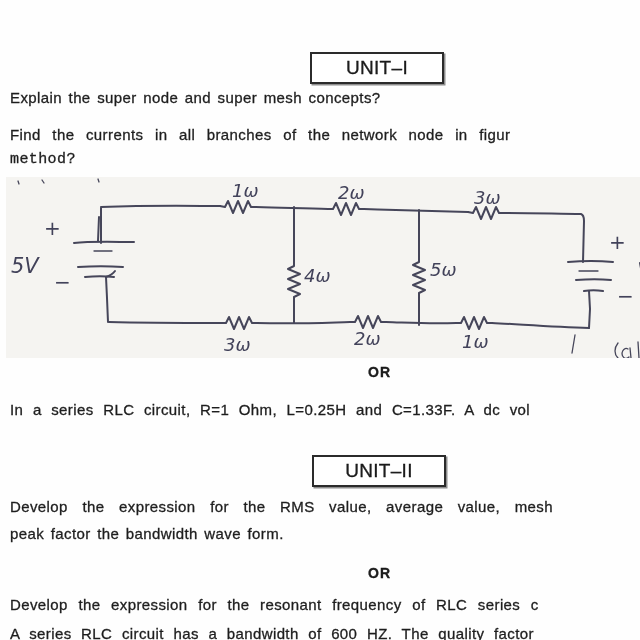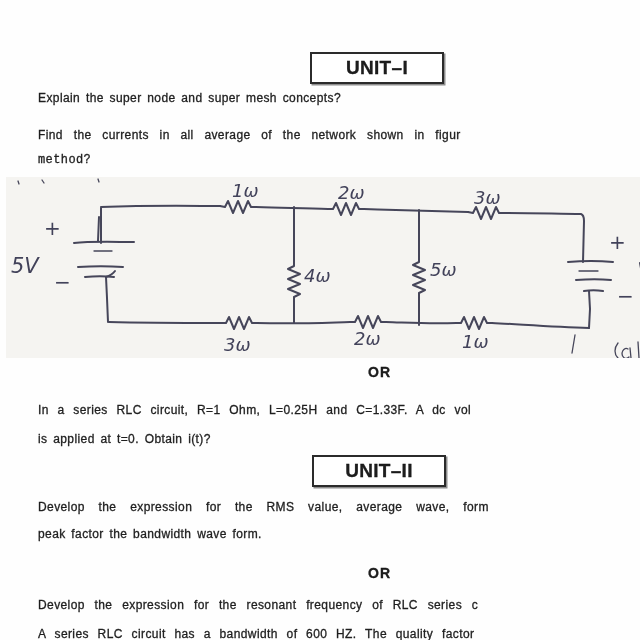--- a/index.html
+++ b/index.html
@@ -5,32 +5,32 @@
   html,body{margin:0;padding:0;}
   body{
     width:640px;height:640px;overflow:hidden;position:relative;
     background:#fefefe;
     font-family:"Liberation Sans", sans-serif;
     color:#1d1d1d;
   }
   .page{position:absolute;left:0;top:0;width:640px;height:640px;}
   .line{
     position:absolute;left:10px;white-space:nowrap;
-    font-size:12px;line-height:20px;color:#1d1d1d;
-    letter-spacing:.4px;word-spacing:2px;margin-left:28px;
+    font-size:15px;line-height:20px;color:#1d1d1d;
+    letter-spacing:.4px;word-spacing:2px;
     -webkit-text-stroke:.3px #222;
   }
   .stretch7{word-spacing:7px;}
   .stretch5{word-spacing:5px;}
   .stretch10{word-spacing:10px;}
   .stretch6{word-spacing:6px;}
   .unitbox{
     position:absolute;width:130px;padding:3px 0;text-align:center;
     border:2px solid #2b2b2b;background:#fff;
-    font-weight:bold;font-size:19px;letter-spacing:.3px;
+    font-weight:normal;font-size:19px;letter-spacing:.3px;
     box-shadow:1.5px 1.5px 0 rgba(50,50,50,.55);
     -webkit-text-stroke:.3px #111;
   }
   .or{
     position:absolute;font-weight:bold;font-size:14px;letter-spacing:1px;
     -webkit-text-stroke:.3px #111;
   }
   .figure{
     position:absolute;left:0;top:177px;width:640px;height:181px;
     background:#f5f4f1;
@@ -49,21 +49,21 @@
 <body>
 
 <div class="page">
 
   <div class="unitbox" style="left:310px;top:52px;">
     <span>UNIT–I</span>
   </div>
 
   <div class="line" style="top:88px;">Explain the super node and super mesh concepts?</div>
 
-  <div class="line stretch7" style="top:125px;">Find the currents in all average of the network shown in figur</div>
+  <div class="line stretch7" style="top:125px;">Find the currents in all branches of the network node in figur</div>
   <div class="line" style="top:150px;font-family:Liberation Mono, monospace;">method?</div>
 
   <div class="figure">
     <svg width="640" height="181" viewBox="0 0 640 181">
 
       <g>
         <path class="ink-thin" d="M12 4 l1 3 M36 3 l2 3 M92 2 l1 3"></path>
       </g>
 
       <g>
@@ -147,27 +147,26 @@
         <path class="ink-thin" d="M612 166 C608 171 608 177 612 181"></path>
         <path class="ink-thin" d="M622 172 a4 5 0 1 0 1 8 M624 171 l1 10"></path>
         <path class="ink-thin" d="M632 165 L633 181"></path>
       </g>
     </svg>
   </div>
 
   <div class="or" style="left:368px;top:364px;">OR</div>
 
   <div class="line stretch5" style="top:400px;">In a series RLC circuit, R=1 Ohm, L=0.25H and C=1.33F. A dc vol</div>
-  <div class="line" style="top:429px;">is applied at t=0. Obtain i(t)?</div>
 
   <div class="unitbox" style="left:312px;top:455px;">
     <span>UNIT–II</span>
   </div>
 
-  <div class="line stretch10" style="top:497px;">Develop the expression for the RMS value, average wave, form</div>
+  <div class="line stretch10" style="top:497px;">Develop the expression for the RMS value, average value, mesh</div>
   <div class="line" style="top:524px;">peak factor the bandwidth wave form.</div>
 
   <div class="or" style="left:368px;top:565px;">OR</div>
 
   <div class="line stretch6" style="top:595px;">Develop the expression for the resonant frequency of RLC series c</div>
   <div class="line stretch5" style="top:624px;">A series RLC circuit has a bandwidth of 600 HZ. The quality factor</div>
 
 </div>
 
 </body></html>

